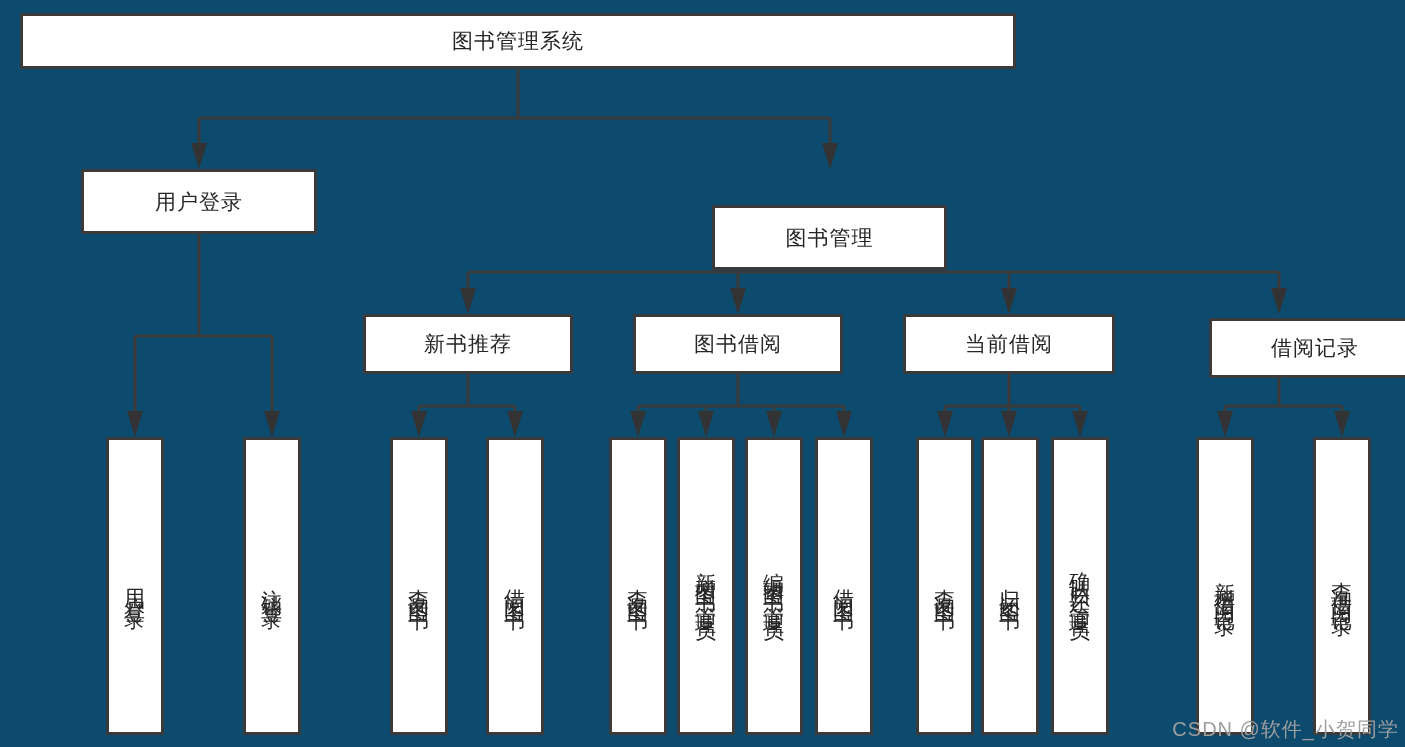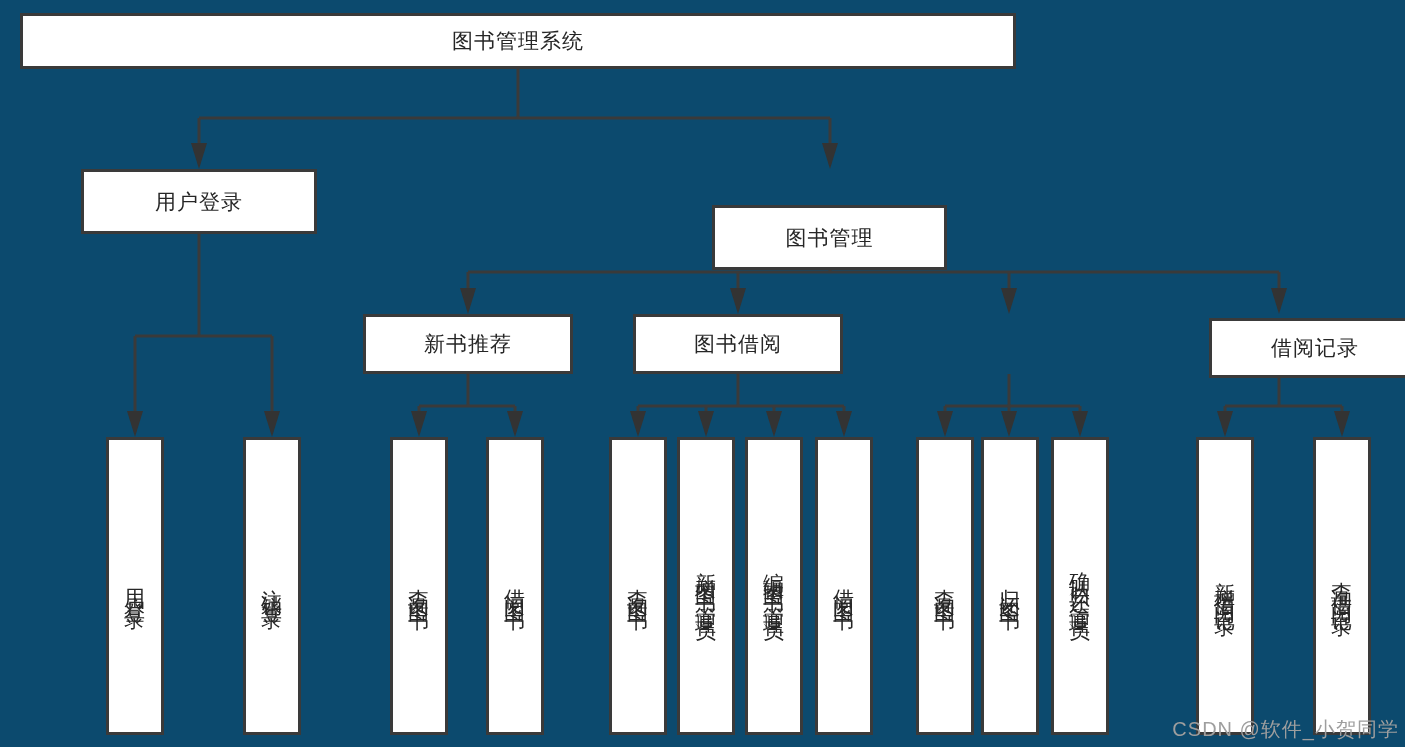--- a/index.html
+++ b/index.html
@@ -108,20 +108,21 @@
     </g>
   </svg>
 
   <div class="node hnode" style="left:20px; top:13px; width:996px; height:56px;">图书管理系统</div>
 
   <div class="node hnode" style="left:81px; top:169px; width:236px; height:65px;">用户登录</div>
   <div class="node hnode" style="left:712px; top:169px; width:235px; height:65px;margin-top:36px;">图书管理</div>
 
   <div class="node hnode" style="left:363px; top:314px; width:210px; height:60px;font-family:Liberation Mono, monospace;">新书推荐</div>
   <div class="node hnode" style="left:633px; top:314px; width:210px; height:60px;">图书借阅</div>
+  <div class="node hnode" style="left:903px; top:314px; width:212px; height:60px;">当前借阅</div>
   <div class="node hnode" style="left:1173px; top:318px; width:212px; height:60px;margin-left:36px;">借阅记录</div>
 
   <div class="node vnode" style="left:106px; top:437px; width:58px; height:298px;">用户登录</div>
   <div class="node vnode" style="left:243px; top:437px; width:58px; height:298px;">注销登录</div>
 
   <div class="node vnode" style="left:390px; top:437px; width:58px; height:298px;">查询图书</div>
   <div class="node vnode" style="left:486px; top:437px; width:58px; height:298px;">借阅图书</div>
 
   <div class="node vnode" style="left:609px; top:437px; width:58px; height:298px;">查询图书</div>
   <div class="node vnode" style="left:677px; top:437px; width:58px; height:298px;">新增图书（管理员）</div>

